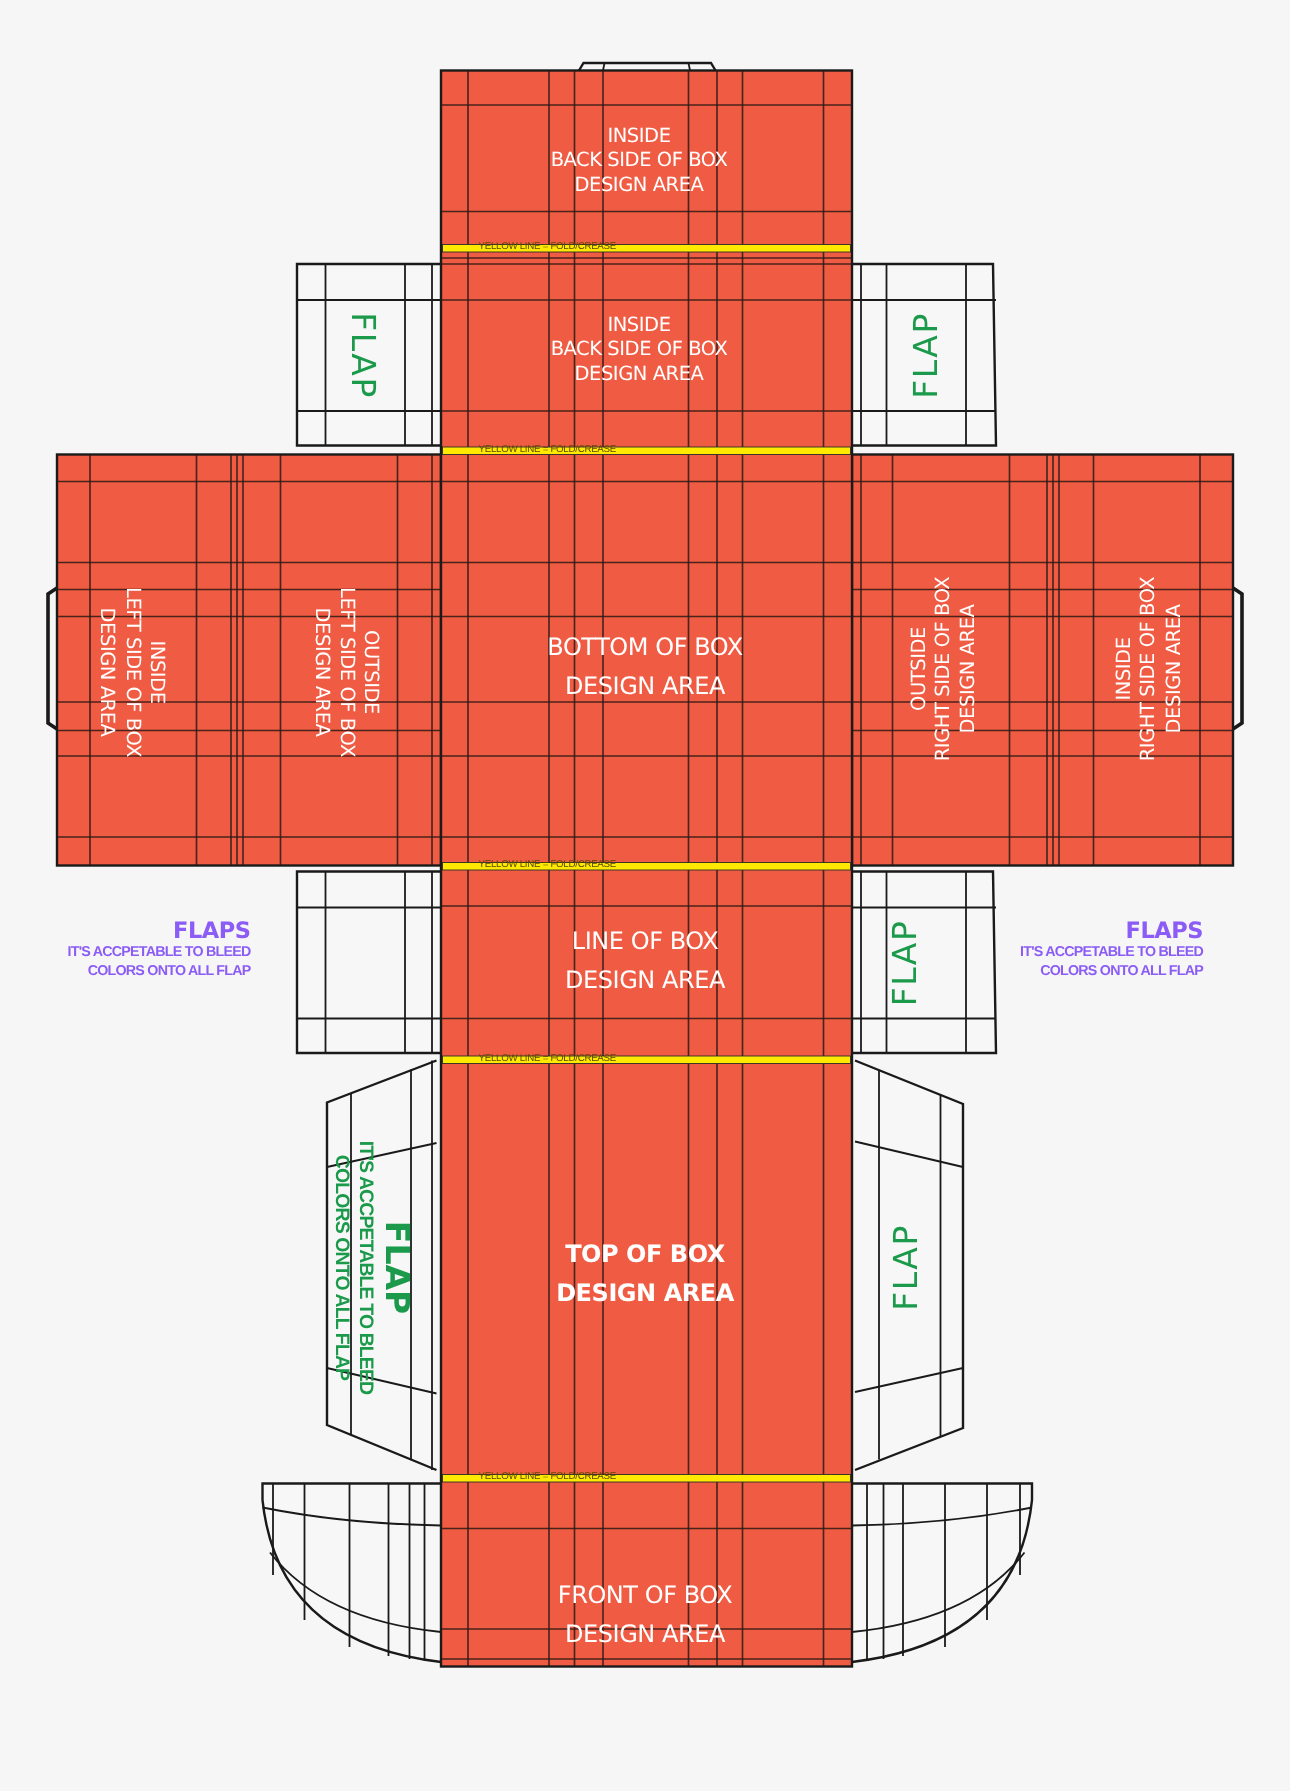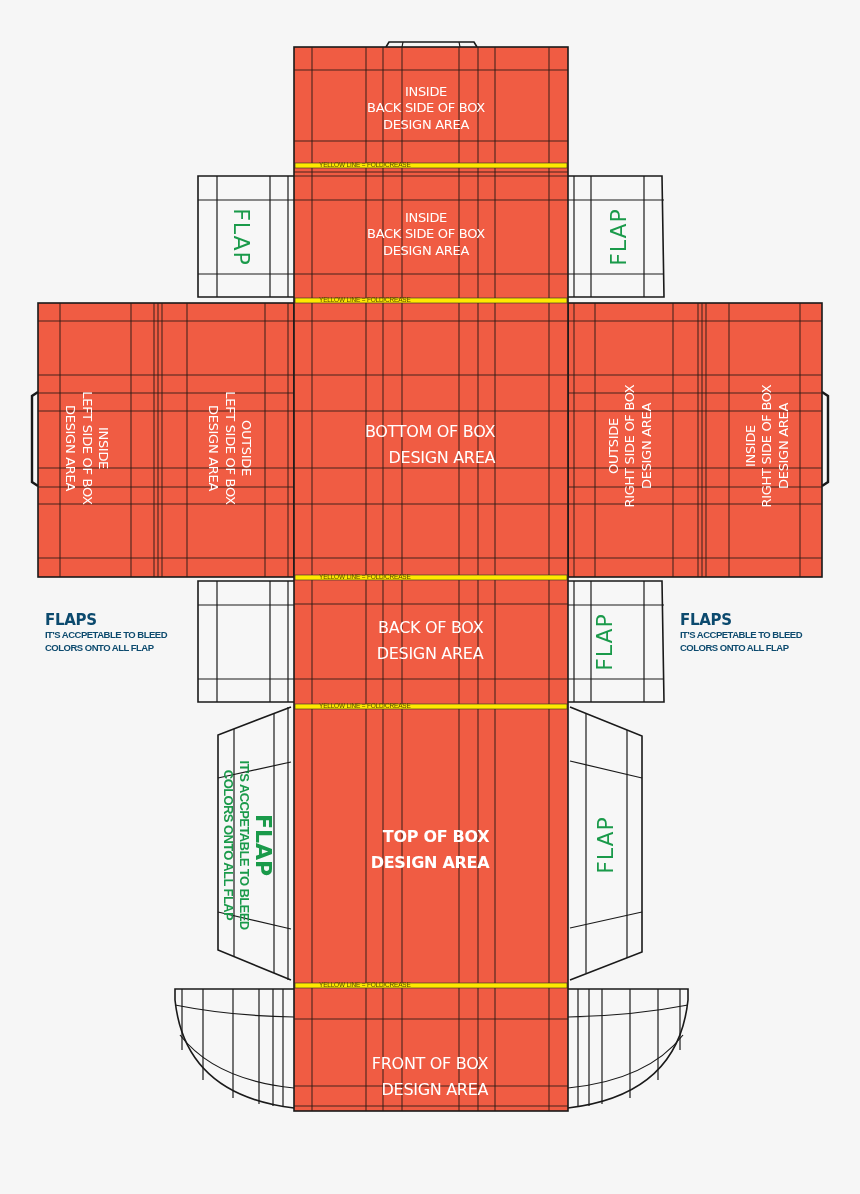--- a/index.html
+++ b/index.html
@@ -21,21 +21,21 @@
       position: absolute;
       color: #ffffff;
       text-align: center;
       white-space: nowrap;
       line-height: 1.25;
       font-family: "DejaVu Sans", sans-serif;
       font-weight: normal;
     }
     .label span { display: block; }
     .lbl-sm { font-size: 13px; letter-spacing: -0.3px; }
-    .lbl-lg { font-size: 16px; letter-spacing: -0.3px; line-height: 1.65; text-align: right; }
+    .lbl-lg { font-size: 16px; letter-spacing: -0.3px; line-height: 1.65; }
     .rot-cw { transform: translate(-50%, -50%) rotate(90deg); }
     .rot-ccw { transform: translate(-50%, -50%) rotate(-90deg); }
     .center { transform: translate(-50%, -50%); }
 
     .fold-note {
       position: absolute;
       font-family: "Liberation Sans", sans-serif;
       font-size: 6.5px;
       color: #5a4a00;
       letter-spacing: -0.2px;
@@ -46,22 +46,22 @@
     .flap-word {
       position: absolute;
       color: #1a9a4a;
       font-family: "DejaVu Sans", sans-serif;
       font-size: 22px;
       letter-spacing: 1px;
       white-space: nowrap;
     }
     .flaps-note {
       position: absolute;
-      color: #0c4a6e;
-      text-align: left;
+      color: #8b5cf6;
+      text-align: right;
       white-space: nowrap;
       transform: translateX(-50%);
     }
     .flaps-note .ttl {
       display: block;
       font-family: "DejaVu Sans", sans-serif;
       font-size: 15px;
       font-weight: bold;
       letter-spacing: -0.3px;
       line-height: 1.15;
@@ -308,21 +308,21 @@
   <span>OUTSIDE</span>
   <span>RIGHT SIDE OF BOX</span>
   <span>DESIGN AREA</span>
 </div>
 <div class="label lbl-sm rot-ccw" style="left:767px; top:446px;">
   <span>INSIDE</span>
   <span>RIGHT SIDE OF BOX</span>
   <span>DESIGN AREA</span>
 </div>
 <div class="label lbl-lg center" style="left:430px; top:641px;">
-  <span>BACK OF BOX</span>
+  <span>LINE OF BOX</span>
   <span>DESIGN AREA</span>
 </div>
 <div class="label lbl-lg center" style="left:430px; top:850px;font-weight:bold;">
   <span>TOP OF BOX</span>
   <span>DESIGN AREA</span>
 </div>
 <div class="label lbl-lg center" style="left:430px; top:1053px;margin-top:24px;">
   <span>FRONT OF BOX</span>
   <span>DESIGN AREA</span>
 </div>

